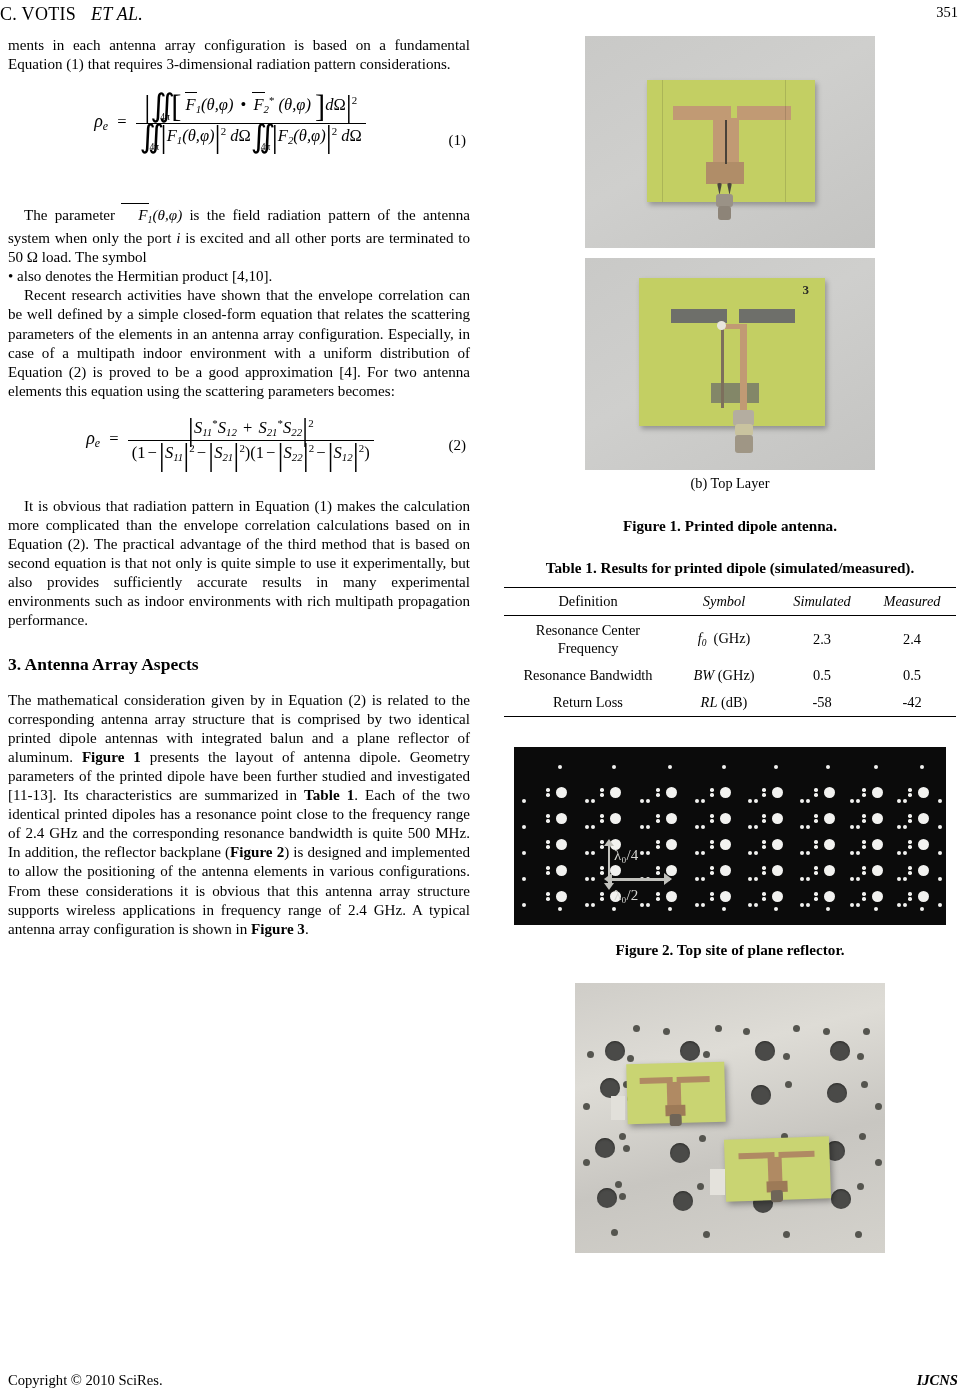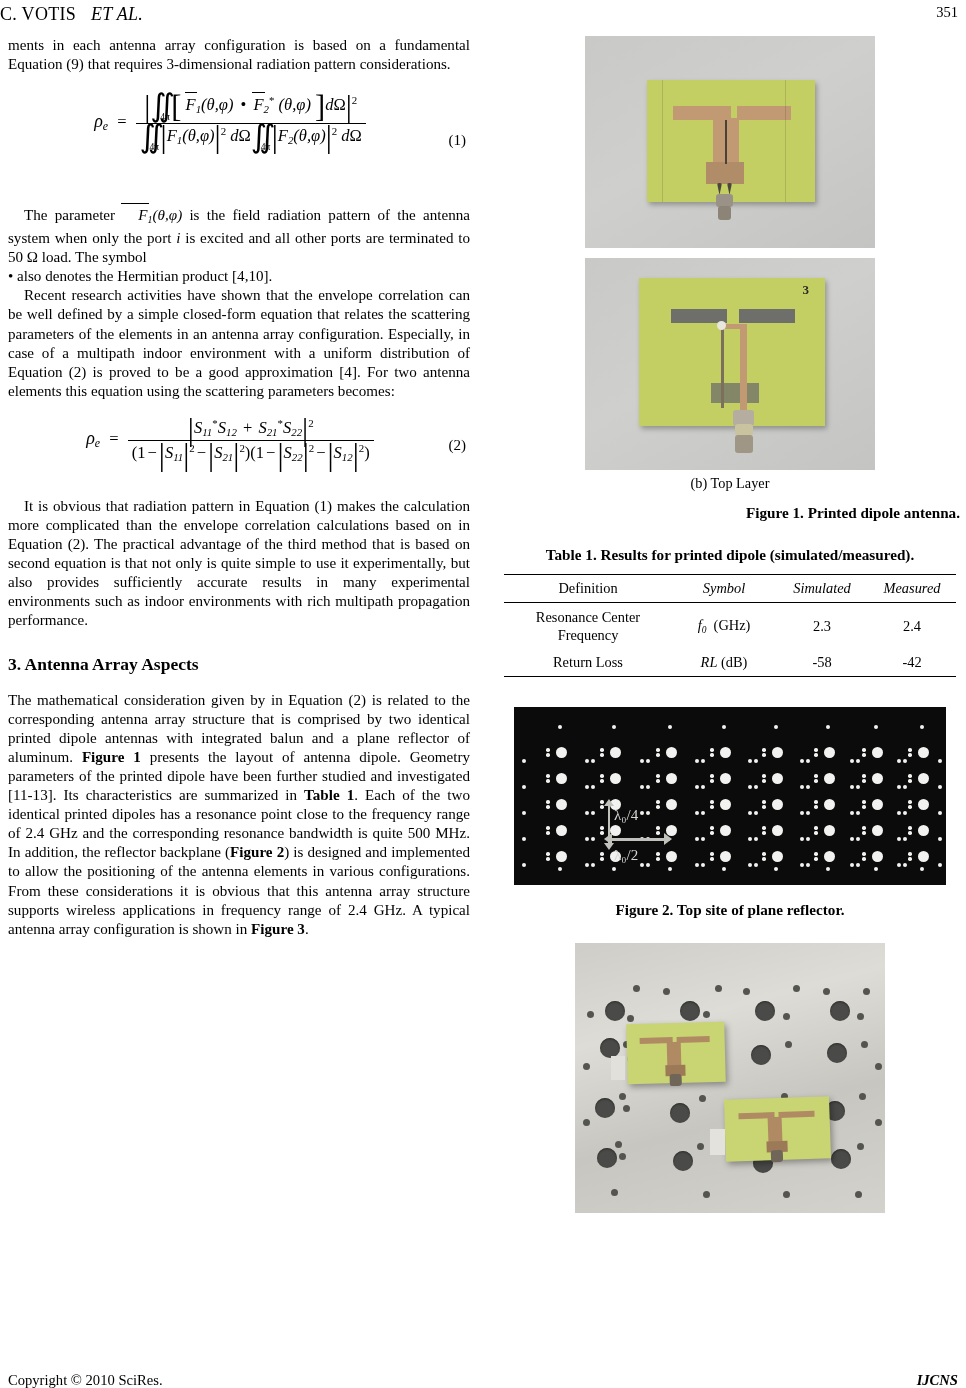--- a/index.html
+++ b/index.html
@@ -175,21 +175,21 @@
   <div class="runhead">
     <div class="authors">
       <span>C. VOTIS</span>
       <span class="ital" style="margin-left:10px;">ET  AL.</span>
     </div>
     <div class="pageno">351</div>
   </div>
 
   <div class="col-left">
 
-    <p class="body">ments in each antenna array configuration is based on a fundamental Equation (9) that requires 3-dimensional radiation pattern considerations.</p>
+    <p class="body">ments in each antenna array configuration is based on a fundamental Equation (1) that requires 3-dimensional radiation pattern considerations.</p>
 
     <div class="eqblock" style="margin-top:14px;height:108px;">
       <div class="mathwrap" style="position:absolute;left:22px;top:6px;width:400px;font-size:16.5px;">
         <span class="mi" style="font-size:18px;">ρ<span class="sub mi">e</span></span>
         <span style="margin:0 5px;">=</span>
         <span class="frac">
           <span class="num">
             <span class="bigbar">|</span><span class="bigint">∬</span><span class="intlim">4π</span><span class="bigbar">[</span>
             <span class="vecover mi">F</span><span class="sub mi">1</span><span class="mi">(θ,φ)</span>
             <span style="margin:0 3px;">•</span>
@@ -272,41 +272,47 @@
         <div class="cu" style="left:155px;top:66px;width:7px;height:88px;"></div>
         <div class="trace-dark" style="left:136px;top:70px;width:3px;height:80px;background:#7c6f5c;"></div>
         <div style="position:absolute;left:132px;top:63px;width:9px;height:9px;border-radius:50%;background:#e8e6dd;"></div>
         <div class="conn2" style="left:148px;top:152px;width:21px;height:16px;background:#b4ada0;"></div>
         <div class="conn2" style="left:150px;top:166px;width:18px;height:12px;background:#c9c39f;"></div>
         <div class="conn2" style="left:150px;top:177px;width:18px;height:18px;background:#9f9685;border-radius:3px;"></div>
       </div>
       <div class="figcap">(b) Top Layer</div>
     </div>
 
-    <div class="figcap bold" style="margin-top:12px;text-align:right;">Figure 1. Printed dipole antenna.</div>
+    <div class="figcap bold" style="margin-top:25px;">Figure 1. Printed dipole antenna.</div>
 
     <div class="tabcap">Table 1. Results for printed dipole (simulated/measured).</div>
 
     <table class="t1">
       <thead>
         <tr class="rule-top">
           <td class="plain" style="width:168px;">Definition</td>
           <td style="width:104px;">Symbol</td>
           <td style="width:92px;">Simulated</td>
           <td style="width:88px;">Measured</td>
         </tr>
       </thead>
       <tbody>
         <tr class="rule-mid">
           <td style="line-height:18px;">
             <span>Resonance Center Frequency</span>
           </td>
           <td><span class="it">f</span><span class="sub it">0</span>&nbsp;&nbsp;<span>(GHz)</span></td>
           <td>2.3</td>
           <td>2.4</td>
+        </tr>
+        <tr>
+          <td>Resonance Bandwidth</td>
+          <td><span class="it">BW</span>&nbsp;<span>(GHz)</span></td>
+          <td>0.5</td>
+          <td>0.5</td>
         </tr>
         <tr class="rule-bot">
           <td>Return Loss</td>
           <td><span class="it">RL</span>&nbsp;<span>(dB)</span></td>
           <td>-58</td>
           <td>-42</td>
         </tr>
       </tbody>
     </table>
 

